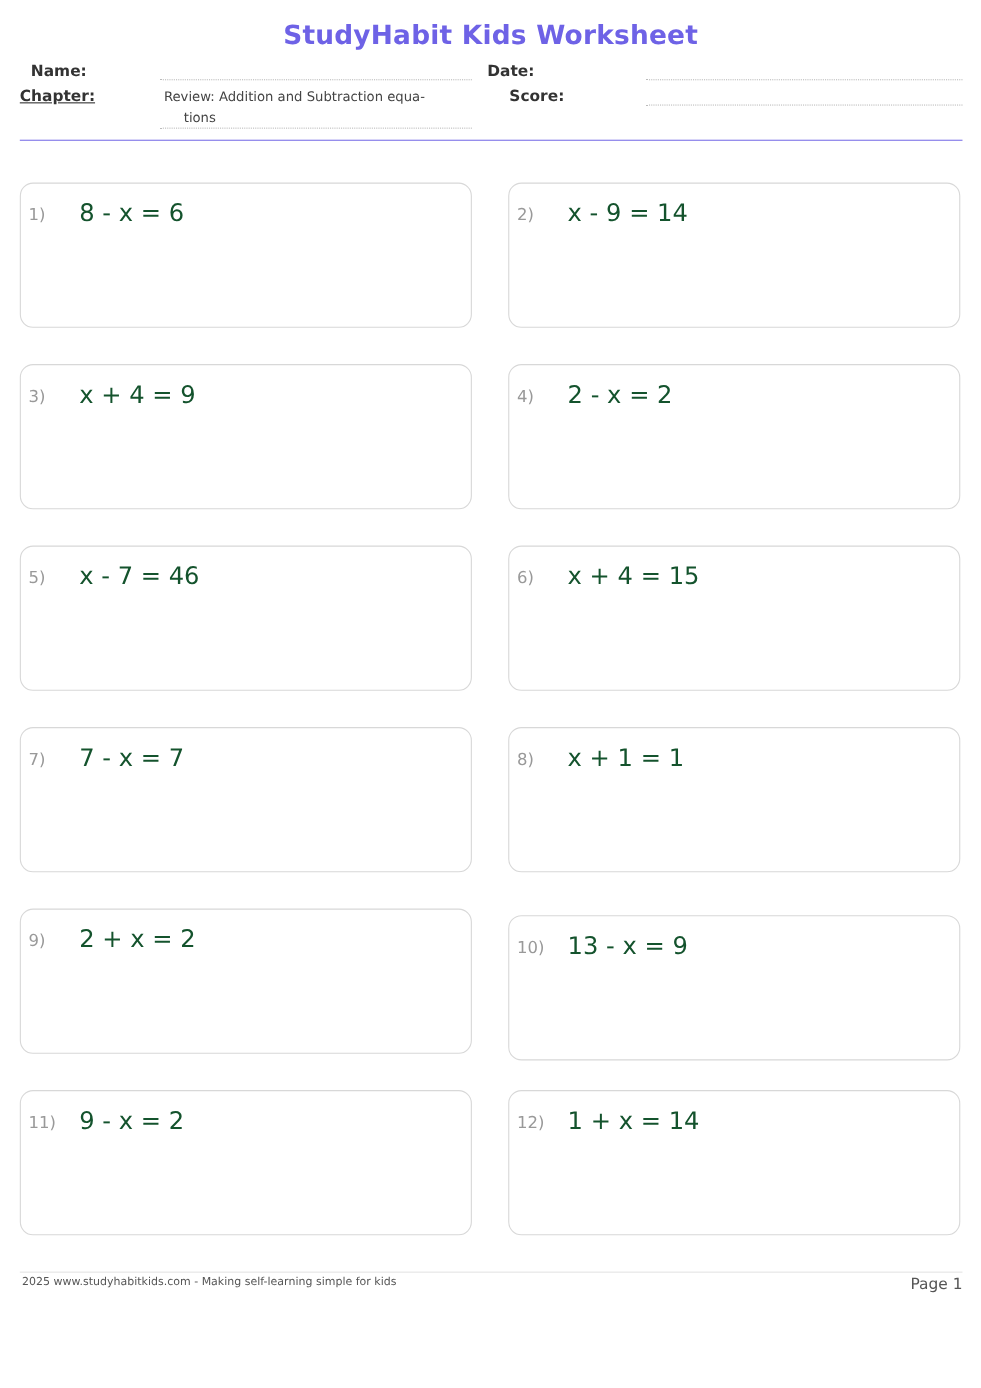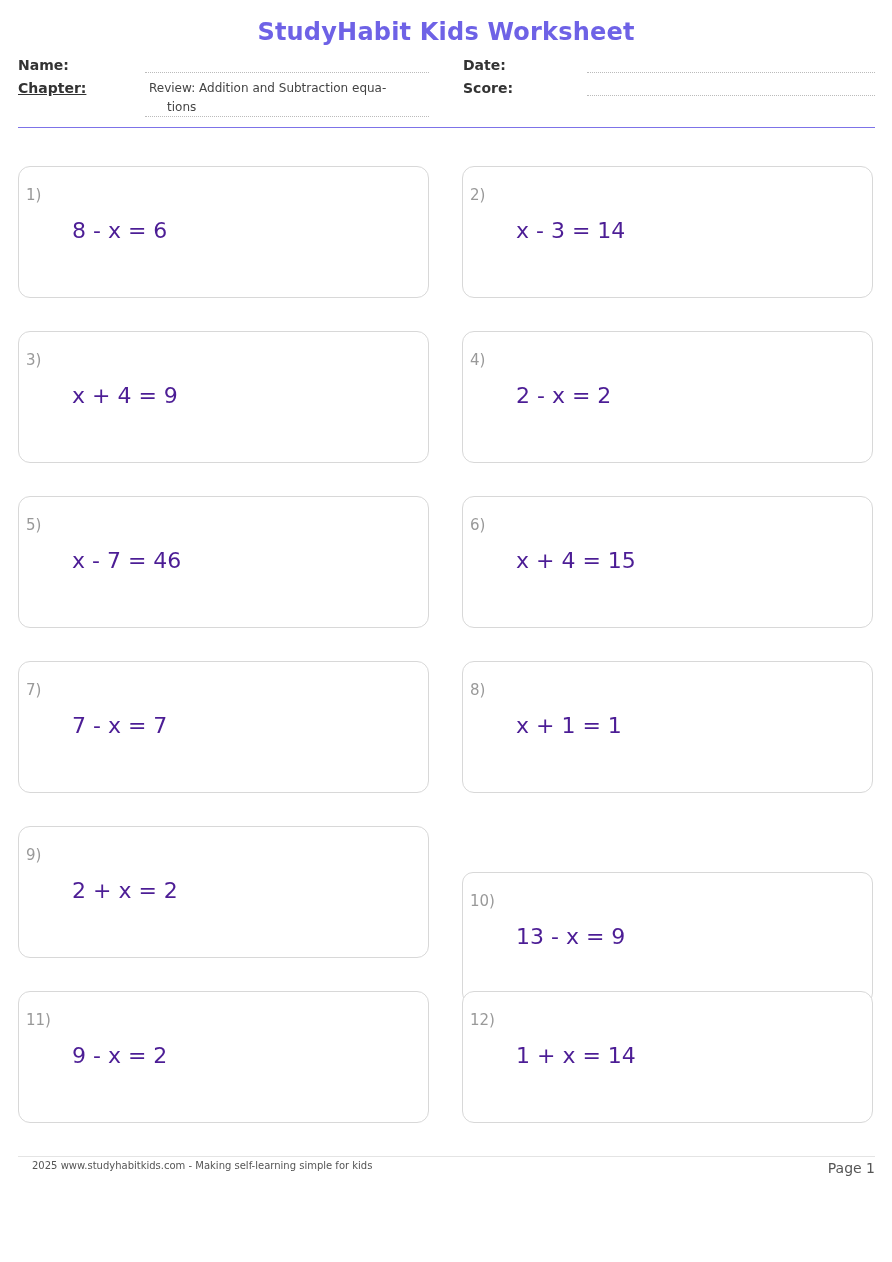--- a/index.html
+++ b/index.html
@@ -4,53 +4,53 @@
 <style>
   html, body { margin:0; padding:0; background:#ffffff; }
   body { width:892px; height:1262px; position:relative; font-family:"DejaVu Sans", sans-serif; color:#222; overflow:hidden; }
   .title { position:absolute; top:18px; left:0; width:892px; text-align:center; font-size:24px; font-weight:bold; color:#6e62e6; letter-spacing:0.2px; }
   .hdr-label { position:absolute; font-size:14px; font-weight:bold; color:#333; }
   .hdr-line { position:absolute; border-bottom:1px dotted #bbb; height:0; }
   .hdr-val { position:absolute; font-size:12px; color:#444; line-height:19px; }
   .divider { position:absolute; left:18px; width:857px; top:127px; height:0; border-top:1.5px solid #7d73e8; }
   .card { position:absolute; width:411px; height:132px; border:1px solid #d8d8d8; border-radius:12px; box-sizing:border-box; background:#fff; }
   .num { position:absolute; left:7px; top:19px; font-size:15px; color:#999; }
-  .eq { position:absolute; left:53px; top:15px; font-size:22px; color:#4c1d95;margin-top:36px; }
+  .eq { position:absolute; left:53px; top:15px; font-size:22px; color:#14532d; }
   .footer-line { position:absolute; left:18px; width:857px; top:1156px; border-top:1px solid #e4e4e4; }
-  .footer-left { position:absolute; left:20px; top:1160px; font-size:10px; color:#555;margin-left:12px; }
+  .footer-left { position:absolute; left:20px; top:1160px; font-size:10px; color:#555; }
   .footer-right { position:absolute; right:17px; top:1160px; font-size:14px; color:#555; }
 </style>
 </head>
 <body>
 
 <div class="title">StudyHabit Kids Worksheet</div>
 
-<div class="hdr-label" style="left:18px;top:57px;">Name:</div>
+<div class="hdr-label" style="left:28px;top:57px;">Name:</div>
 <div class="hdr-line" style="left:145px;width:284px;top:72px;"></div>
 
 <div class="hdr-label" style="left:18px;top:80px;text-decoration:underline;">Chapter:</div>
 <div class="hdr-val" style="left:149px;top:79px;">Review: Addition and Subtraction equa-</div>
 <div class="hdr-val" style="left:167px;top:98px;">tions</div>
 <div class="hdr-line" style="left:145px;width:284px;top:116px;"></div>
 
-<div class="hdr-label" style="left:463px;top:57px;">Date:</div>
+<div class="hdr-label" style="left:443px;top:57px;">Date:</div>
 <div class="hdr-line" style="left:587px;width:288px;top:72px;"></div>
 
 <div class="hdr-label" style="left:463px;top:80px;">Score:</div>
 <div class="hdr-line" style="left:587px;width:288px;top:95px;"></div>
 
 <div class="divider"></div>
 
 <div class="card" style="left:18px;top:166px;">
   <span class="num">1)</span>
   <span class="eq">8 - x = 6</span>
 </div>
 <div class="card" style="left:462px;top:166px;">
   <span class="num">2)</span>
-  <span class="eq">x - 3 = 14</span>
+  <span class="eq">x - 9 = 14</span>
 </div>
 <div class="card" style="left:18px;top:331px;">
   <span class="num">3)</span>
   <span class="eq">x + 4 = 9</span>
 </div>
 <div class="card" style="left:462px;top:331px;">
   <span class="num">4)</span>
   <span class="eq">2 - x = 2</span>
 </div>
 <div class="card" style="left:18px;top:496px;">
@@ -66,21 +66,21 @@
   <span class="eq">7 - x = 7</span>
 </div>
 <div class="card" style="left:462px;top:661px;">
   <span class="num">8)</span>
   <span class="eq">x + 1 = 1</span>
 </div>
 <div class="card" style="left:18px;top:826px;">
   <span class="num">9)</span>
   <span class="eq">2 + x = 2</span>
 </div>
-<div class="card" style="left:462px;top:872px;border-radius:11px;">
+<div class="card" style="left:462px;top:832px;">
   <span class="num">10)</span>
   <span class="eq">13 - x = 9</span>
 </div>
 <div class="card" style="left:18px;top:991px;text-align:center;">
   <span class="num">11)</span>
   <span class="eq">9 - x = 2</span>
 </div>
 <div class="card" style="left:462px;top:991px;">
   <span class="num">12)</span>
   <span class="eq">1 + x = 14</span>

